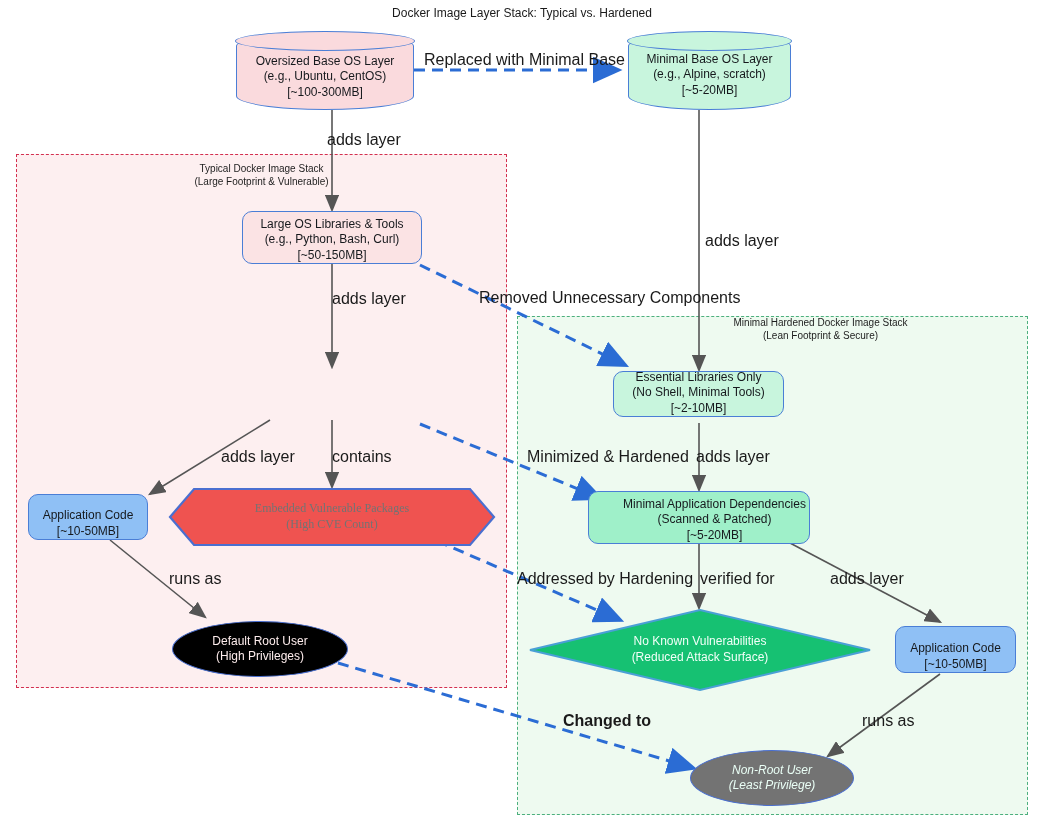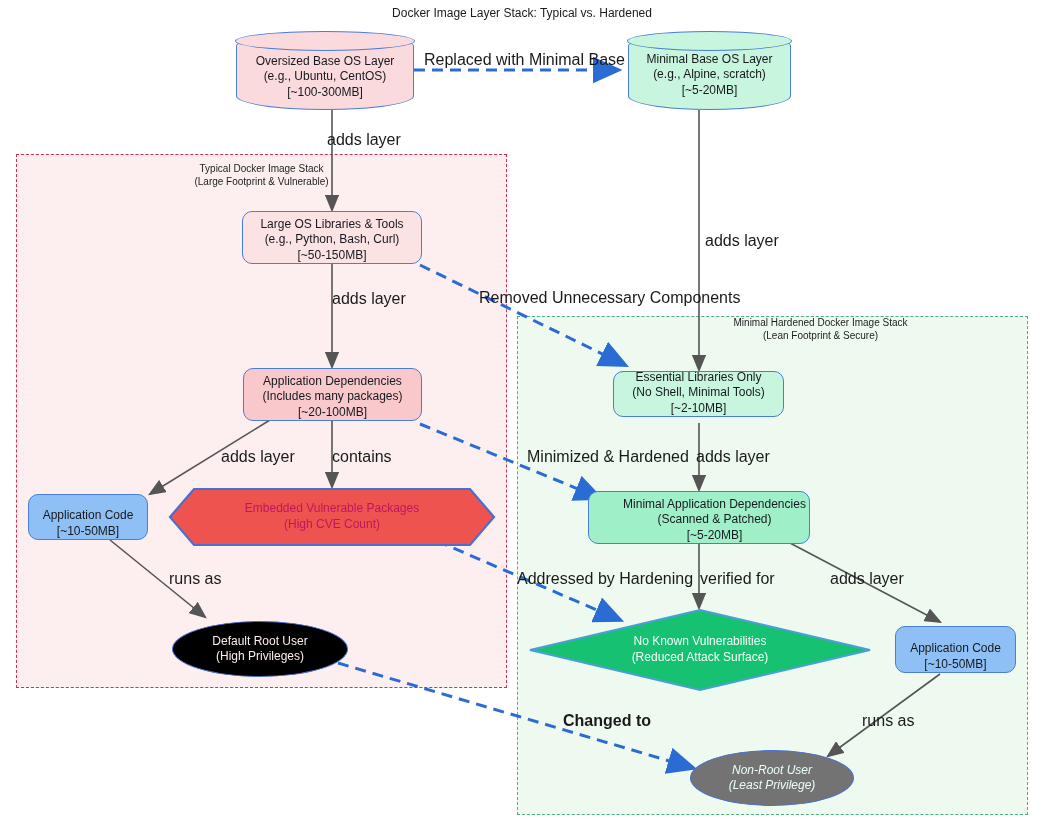--- a/index.html
+++ b/index.html
@@ -132,36 +132,31 @@
 (e.g., Alpine, scratch)
 [~5-20MB]</span>
   </div>
 
   <div class="node box" style="left:242px;top:211px;width:180px;height:53px;background:#fbe3e4;">
     <span class="nlabel">Large OS Libraries &amp; Tools
 (e.g., Python, Bash, Curl)
 [~50-150MB]</span>
   </div>
 
-  <div class="node box" style="left:243px;top:368px;width:179px;height:53px;background:#f9c8cb;">
-    <span class="nlabel">Application Dependencies
-(Includes many packages)
-[~20-100MB]</span>
-  </div>
 
   <div class="node box" style="left:28px;top:494px;width:120px;height:46px;background:#8fc0f5;">
     <span class="nlabel">Application Code
 [~10-50MB]</span>
   </div>
 
   <div class="hexwrap" style="left:168px;top:487px;width:328px;height:60px;">
     <svg width="328" height="60" viewBox="0 0 328 60" style="display:block">
       <polygon points="26,2 302,2 326,30 302,58 26,58 2,30" fill="#ef5350" stroke="#4a6fd0" stroke-width="2.2"></polygon>
     </svg>
-    <div class="shapetext" style="color:#be185d;">Embedded Vulnerable Packages
+    <div class="shapetext" style="color:#737373;font-family:Liberation Serif, serif;">Embedded Vulnerable Packages
 (High CVE Count)</div>
   </div>
 
   <div class="node ell" style="left:172px;top:621px;width:176px;height:56px;background:#000000;color:#fdecec;">
     <span class="nlabel">Default Root User
 (High Privileges)</span>
   </div>
 
   <div class="node box" style="left:613px;top:371px;width:171px;height:46px;background:#c8f5dd;">
     <span class="nlabel">Essential Libraries Only

